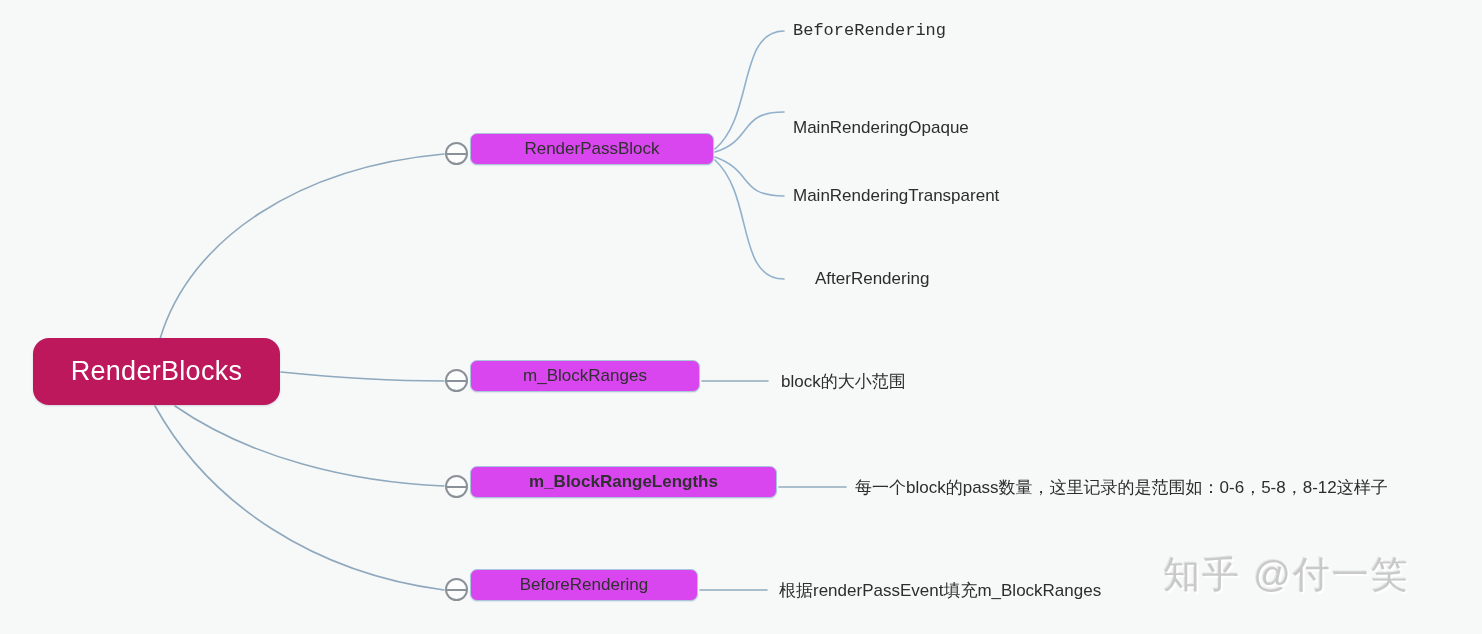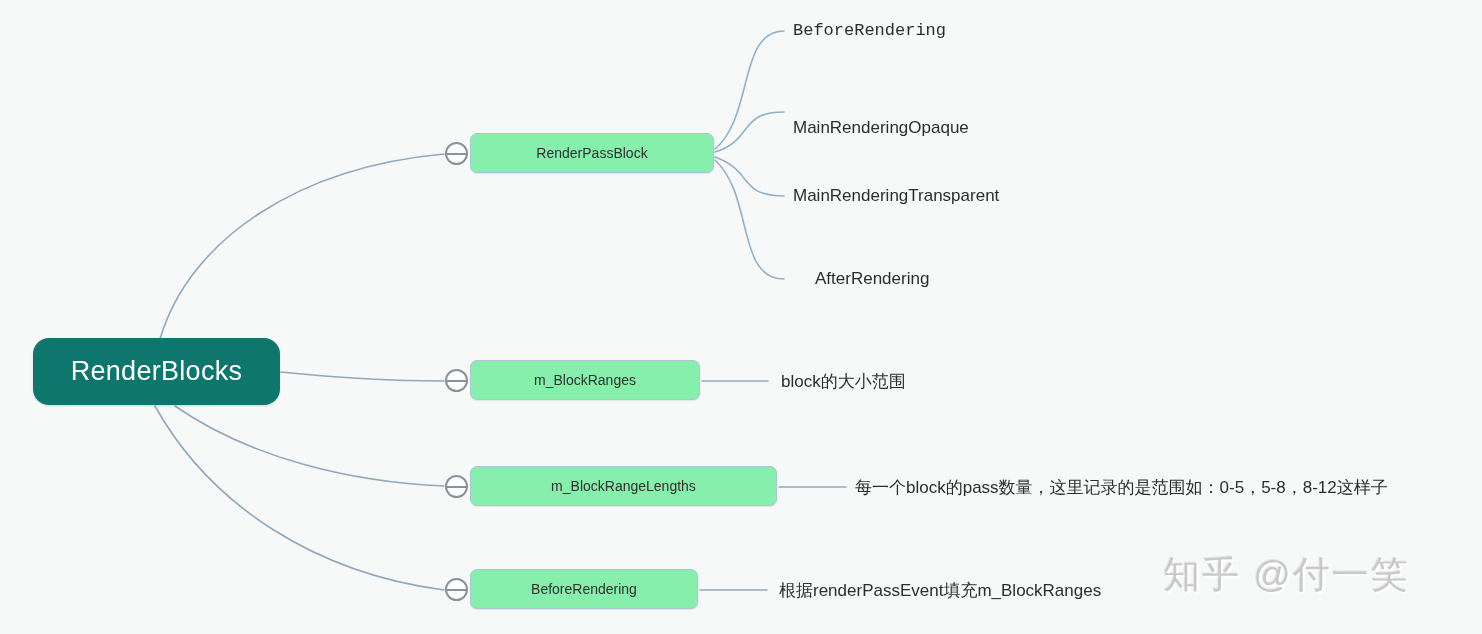--- a/index.html
+++ b/index.html
@@ -28,49 +28,49 @@
   .edge-root   { stroke: #8ea8bd; stroke-width: 1.6px; }
   .edge-fan    { stroke: #90b1cb; stroke-width: 1.6px; }
   .edge-line   { stroke: #93abbd; stroke-width: 1.6px; }
 
   .root-node {
     position: absolute;
     left: 33px;
     top: 338px;
     width: 247px;
     height: 67px;
-    background: #0f766e;
+    background: #be185d;
     border-radius: 16px;
     color: #ffffff;
     font-size: 27px;
     display: flex;
     align-items: center;
     justify-content: center;
     letter-spacing: 0.3px;
     box-shadow: 0 1px 2px rgba(90,120,145,0.25);
     cursor: default;
   }
   .node {
     position: absolute;
-    height: 40px;
-    background: #86efac;
+    height: 32px;
+    background: #d946ef;
     border: 1.6px solid #a9c6da;
     border-radius: 7px;
     box-sizing: border-box;
     color: #303030;
-    font-size: 14px;
+    font-size: 17px;
     display: flex;
     align-items: center;
     justify-content: center;
     box-shadow: 0 1px 1px rgba(120,150,175,0.18);
     cursor: default;
   }
   .n-renderpassblock   { left: 470px; top: 133px; width: 244px; }
   .n-mblockranges      { left: 470px; top: 360px; width: 230px; }
-  .n-mblockrangelen    { left: 470px; top: 466px; width: 307px; }
+  .n-mblockrangelen    { left: 470px; top: 466px; width: 307px; font-weight: bold; }
   .n-fillblockranges   { left: 470px; top: 569px; width: 228px; }
 
   .collapse {
     position: absolute;
     width: 19px;
     height: 19px;
     border: 2px solid #8b9199;
     border-radius: 50%;
     background: #fcfdfd;
     box-sizing: content-box;
@@ -158,18 +158,18 @@
   <div class="node n-renderpassblock">RenderPassBlock</div>
   <div class="node n-mblockranges">m_BlockRanges</div>
   <div class="node n-mblockrangelen">m_BlockRangeLengths</div>
   <div class="node n-fillblockranges">BeforeRendering</div>
 
   <span class="leaf l0">BeforeRendering</span>
   <span class="leaf l1">MainRenderingOpaque</span>
   <span class="leaf l2">MainRenderingTransparent</span>
   <span class="leaf l3">AfterRendering</span>
   <span class="leaf l4">block的大小范围</span>
-  <span class="leaf l5">每一个block的pass数量，这里记录的是范围如：0-5，5-8，8-12这样子</span>
+  <span class="leaf l5">每一个block的pass数量，这里记录的是范围如：0-6，5-8，8-12这样子</span>
   <span class="leaf l6">根据renderPassEvent填充m_BlockRanges</span>
 
   <div class="watermark">知乎 @付一笑</div>
 
 </div>
 
 </body></html>

